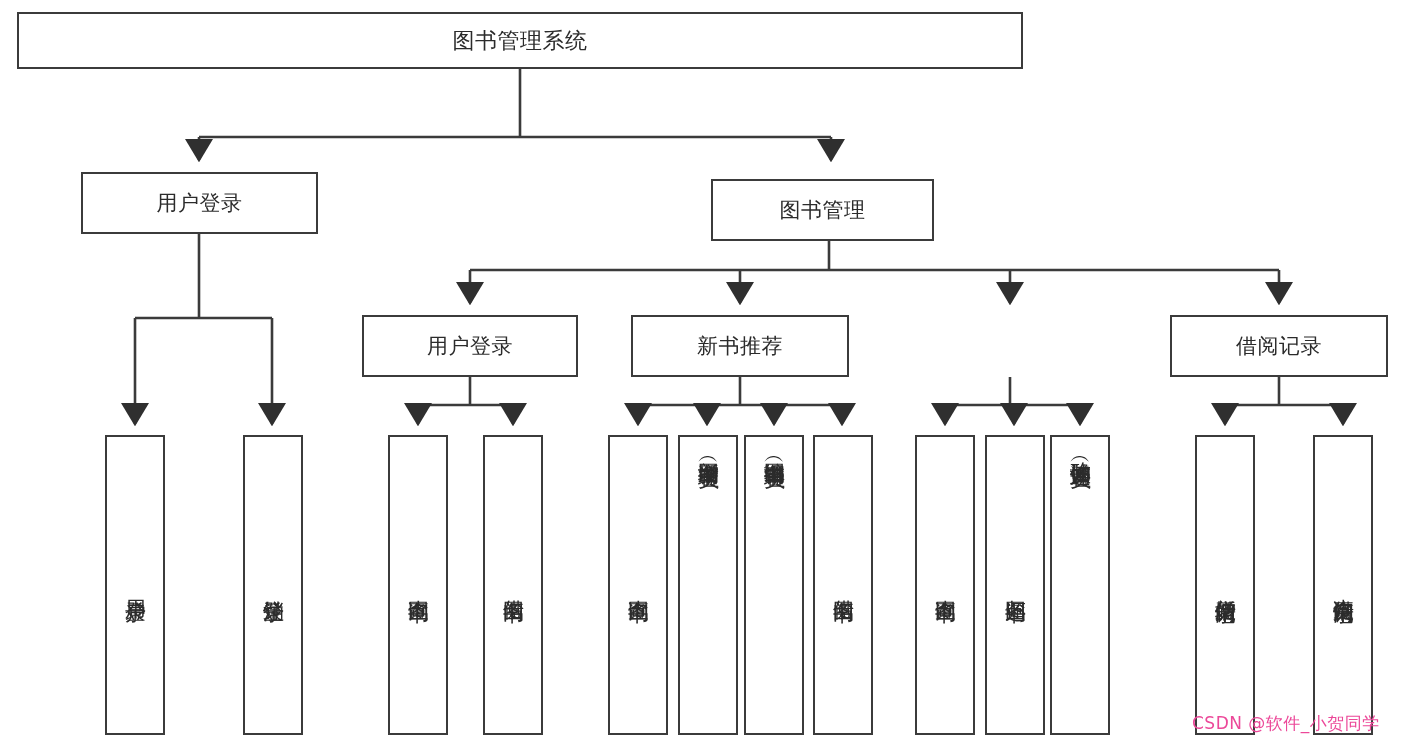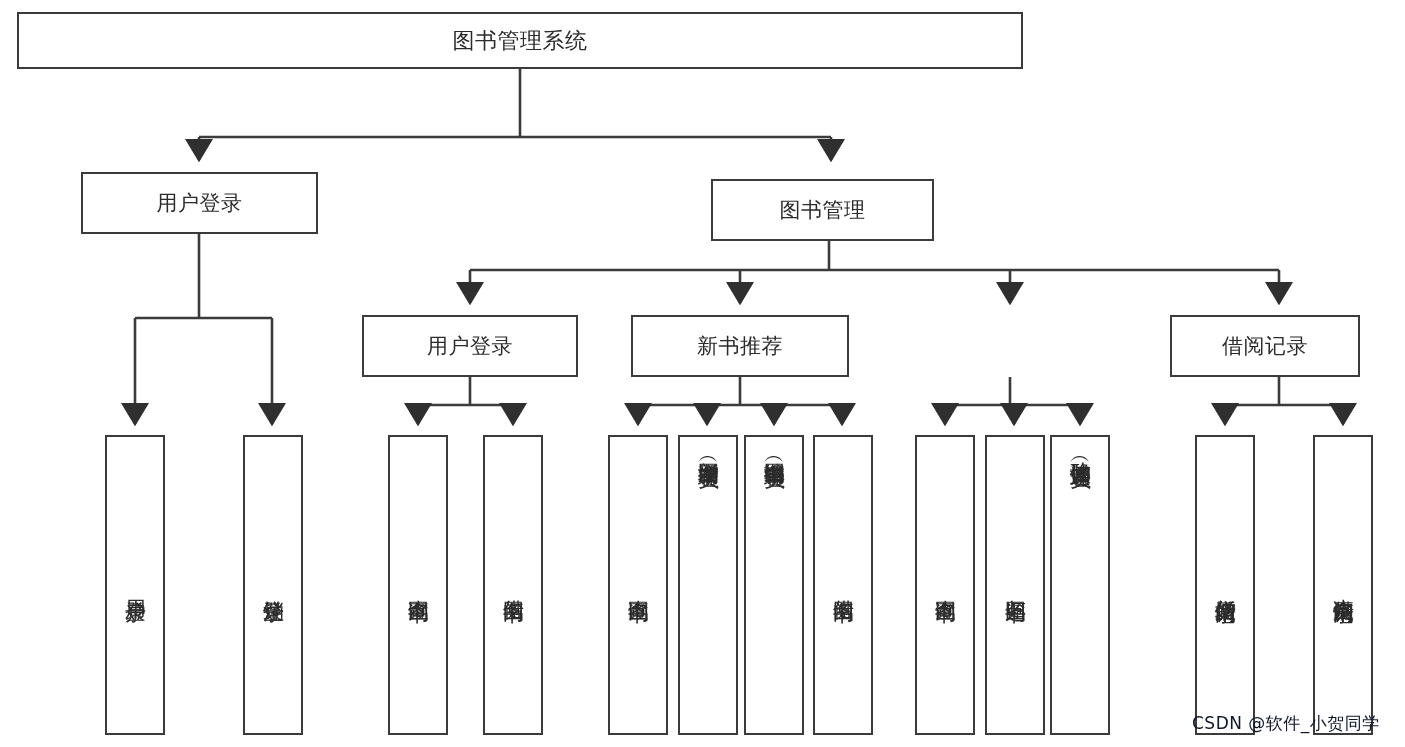--- a/index.html
+++ b/index.html
@@ -65,21 +65,21 @@
   }
   .node.vert.centered {
     align-items: center;
     padding-top: 0;
   }
   #watermark {
     position: absolute;
     left: 1192px;
     top: 712px;
     font-size: 17px;
-    color: #0f172a;
+    color: #ec4899;
     letter-spacing: 0.5px;
     white-space: nowrap;
     font-family: "DejaVu Sans", "Liberation Sans", sans-serif;
   }
 </style>
 </head>
 <body>
 
 <div id="diagram-root">
 
@@ -147,21 +147,21 @@
 
   <div class="node horiz" style="left:362px; top:315px; width:216px; height:62px;">
     <span class="label">用户登录</span>
   </div>
 
   <div class="node horiz" style="left:631px; top:315px; width:218px; height:62px;">
     <span class="label">新书推荐</span>
   </div>
 
 
-  <div class="node horiz" style="left:1170px; top:315px; width:190px; height:62px;">
+  <div class="node horiz" style="left:1170px; top:315px; width:218px; height:62px;">
     <span class="label">借阅记录</span>
   </div>
 
   <div class="node vert centered" style="left:105px; top:435px; width:60px; height:300px;">
     <span class="label">用户登录</span>
   </div>
 
   <div class="node vert centered" style="left:243px; top:435px; width:60px; height:300px;">
     <span class="label">注销登录</span>
   </div>

